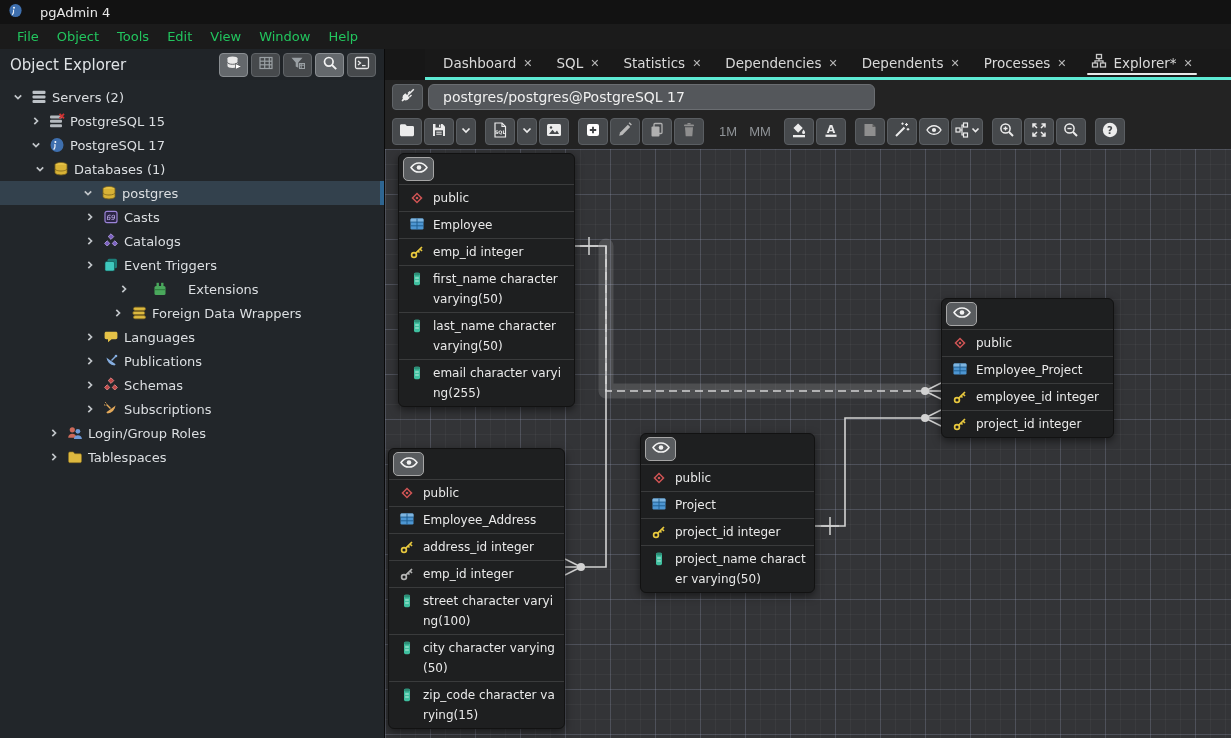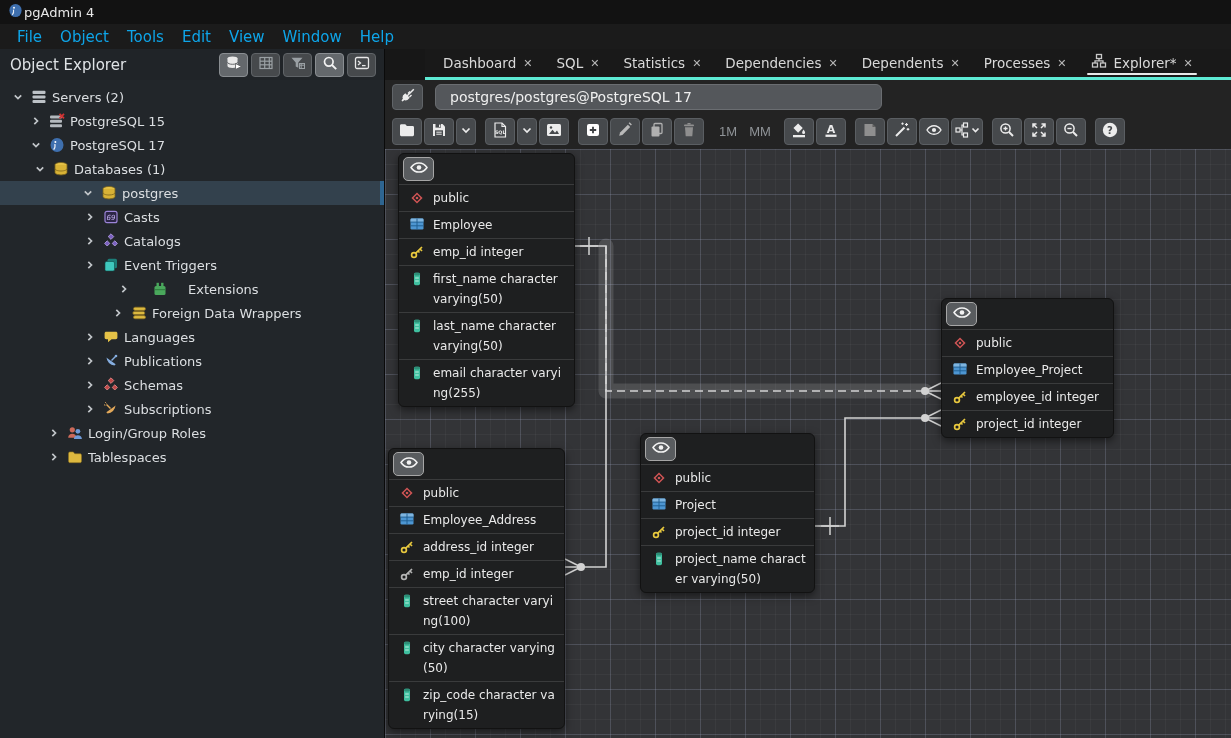--- a/index.html
+++ b/index.html
@@ -1,23 +1,23 @@
 <!DOCTYPE html>
 <html><head>
 <meta charset="utf-8">
 <style>
   * { margin:0; padding:0; box-sizing:border-box; }
   body { background:#000; font-family:"DejaVu Sans","Liberation Sans",sans-serif; }
   .app { width:1231px; height:738px; background:#141414; overflow:hidden; display:flex; flex-direction:column; }
 
   
-  .titlebar { height:24px; background:#121212; display:flex; align-items:center; padding-left:8px; gap:1px; flex:0 0 auto; }
+  .titlebar { height:24px; background:#121212; display:flex; align-items:center; padding-left:8px; gap:17px; flex:0 0 auto; }
   .titlebar .title { color:#e8e8e8; font-size:13px; }
   .menubar { height:25px; background:#1b1b1b; display:flex; align-items:center; padding-left:8px; flex:0 0 auto; }
-  .menu-item { color:#0ea5e9; font-size:15px; padding:0 9px; height:100%; display:flex; align-items:center; cursor:default; }
+  .menu-item { color:#22c55e; font-size:13px; padding:0 9px; height:100%; display:flex; align-items:center; cursor:default; }
 
   .main { flex:1; display:flex; min-height:0; }
 
   
   .sidebar { width:385px; flex:0 0 auto; background:#22262a; border-right:1px solid #0a0a0a; display:flex; flex-direction:column; }
   .sb-header { height:31px; display:flex; align-items:center; padding:0 8px 0 10px; background:#202428; }
   .sb-title { color:#dfe3e6; font-size:15px; flex:1; }
   .sb-btns { display:flex; gap:3px; }
   .sb-btn { width:29px; height:24px; border:1px solid #606468; border-radius:4px; background:#46494c; display:flex; align-items:center; justify-content:center; }
   .sb-btn.active { background:#64686c; border-color:#8a8e92; }
@@ -30,21 +30,21 @@
   .tlabel { color:#dcdfe2; font-size:13px; white-space:nowrap; }
 
   
   .content { flex:1; display:flex; flex-direction:column; background:#171717; min-width:0; }
   .tabbar { height:31px; background:#191919; border-bottom:3px solid #5eead4; display:flex; align-items:stretch; padding-left:6px; flex:0 0 auto;margin-left:40px; }
   .tab { display:flex; align-items:center; gap:7px; padding:0 12px; position:relative; cursor:default; }
   .tab-label { color:#d9d9d9; font-size:13.5px; white-space:nowrap; }
   .tab-close { color:#b9b9b9; font-size:11px; line-height:1; }
   .tab.active::after { content:""; position:absolute; left:8px; right:8px; bottom:2px; height:2px; background:#e9e9e9; border-radius:1px; }
 
-  .connbar { height:33px; background:#232323; display:flex; align-items:center; gap:12px; padding:0 0 0 7px; flex:0 0 auto; }
+  .connbar { height:33px; background:#232323; display:flex; align-items:center; gap:5px; padding:0 0 0 7px; flex:0 0 auto; }
   .conn-btn { width:31px; height:26px; background:#4a4d50; border:1px solid #606468; border-radius:4px; display:flex; align-items:center; justify-content:center; }
   .conn-pill { width:447px; height:26px; background:#54575b; border:1px solid #6a6d71; border-radius:6px; display:flex; align-items:center; padding:0 14px; }
   .conn-pill span { color:#efefef; font-size:14px; white-space:nowrap; }
 
   .toolbar { height:36px; background:#232323; display:flex; align-items:center; padding-left:7px; flex:0 0 auto; }
   .tb-group { display:flex; gap:2px; margin-right:9px; }
   .tb-btn { min-width:30px; height:27px; background:#46494c; border:1px solid #5a5e62; border-radius:4px; display:flex; align-items:center; justify-content:center; padding:0 2px; }
   .tb-btn.narrow { min-width:19px; }
   .tb-btn.flat { background:transparent; border-color:transparent; }
   .tb-btn .tb-txt { font-size:13px; font-weight:normal; color:#c9c9c9; }

